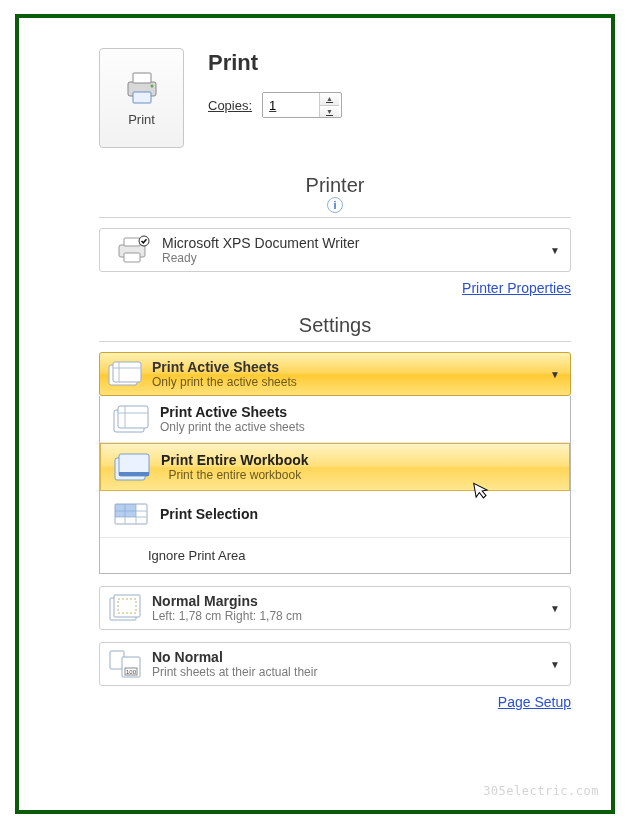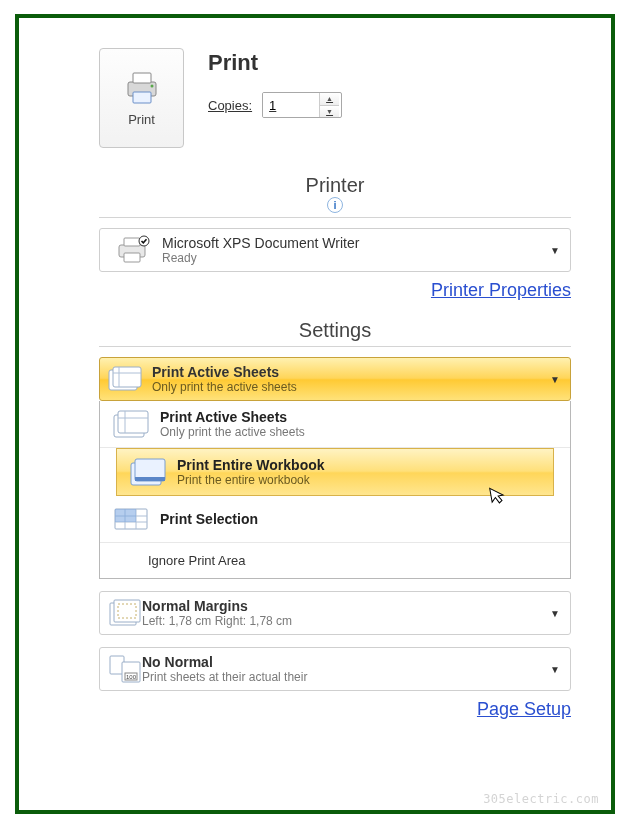--- a/index.html
+++ b/index.html
@@ -73,21 +73,21 @@
     padding: 6px 16px; gap: 10px; position: relative;
   }
   .printer-text .name { font-size: 14px; color: #333; }
   .printer-text .status { font-size: 12px; color: #7a7a7a; }
   .caret {
     position: absolute; right: 10px; top: 50%;
     transform: translateY(-50%);
     font-size: 10px; color: #333;
   }
   .link-row { text-align: right; margin-top: 8px; }
-  .link-row a { color: #2a4fd0; text-decoration: underline; font-size: 18px; }
+  .link-row a { color: #2a4fd0; text-decoration: underline; font-size: 14px; }
 
   .combo {
     margin-top: 10px;
     border: 1px solid #c8a23a;
     border-radius: 3px;
     background: linear-gradient(#fff1b0,#ffd559 48%,#ffca33 52%,#ffe27a);
     display: flex; align-items: center;
     padding: 6px 8px; gap: 10px; position: relative;
   }
   .combo .title { font-size: 14px; color: #333; font-weight: 600; }
@@ -98,47 +98,48 @@
     background: #fff;
   }
   .dropdown .opt {
     display: flex; align-items: center; gap: 10px;
     padding: 8px 10px 8px 12px;
     border-bottom: 1px solid #e8e8e8;
   }
   .dropdown .opt.highlight {
     background: linear-gradient(#fff3c2,#ffe07a 48%,#ffd659 52%,#ffe690);
     border: 1px solid #d8b24a; border-left:1px solid #d8b24a; border-right:1px solid #d8b24a;
-    margin: 0 16px;
+    margin: 0 0;
     position: relative;
+    text-align: center;
   }
   .opt .t1 { font-size: 14px; color: #222; font-weight: 600; }
   .opt .t2 { font-size: 12px; color: #777; }
   .opt.highlight .t2 { color: #6a5a20; }
   .opt.ignore {
     padding: 10px 10px 10px 48px;
     border-bottom: none;
   }
   .cursor {
     position: absolute; left: 372px; top: 36px;
     font-size: 16px; color: #000; transform: rotate(-10deg);
   }
 
   .setting-box {
     margin-top: 12px;
     border: 1px solid #cfcfcf; border-radius: 3px;
     background: #fff;
     display: flex; align-items: center;
-    padding: 6px 8px; position: relative;
+    padding: 6px 8px; gap: 10px; position: relative;
   }
   .setting-box .t1 { font-size: 14px; color: #333; font-weight: 600; }
   .setting-box .t2 { font-size: 12px; color: #7a7a7a; }
 
   .watermark {
-    position: absolute; right: 12px; bottom: 4px;
+    position: absolute; right: 12px; bottom: 12px;
     font-size: 12px; color: #d4d4d4; letter-spacing: 0.5px;
     font-family: monospace;
   }
 
   
   svg { display: block; }
 </style>
 </head>
 <body>
 

